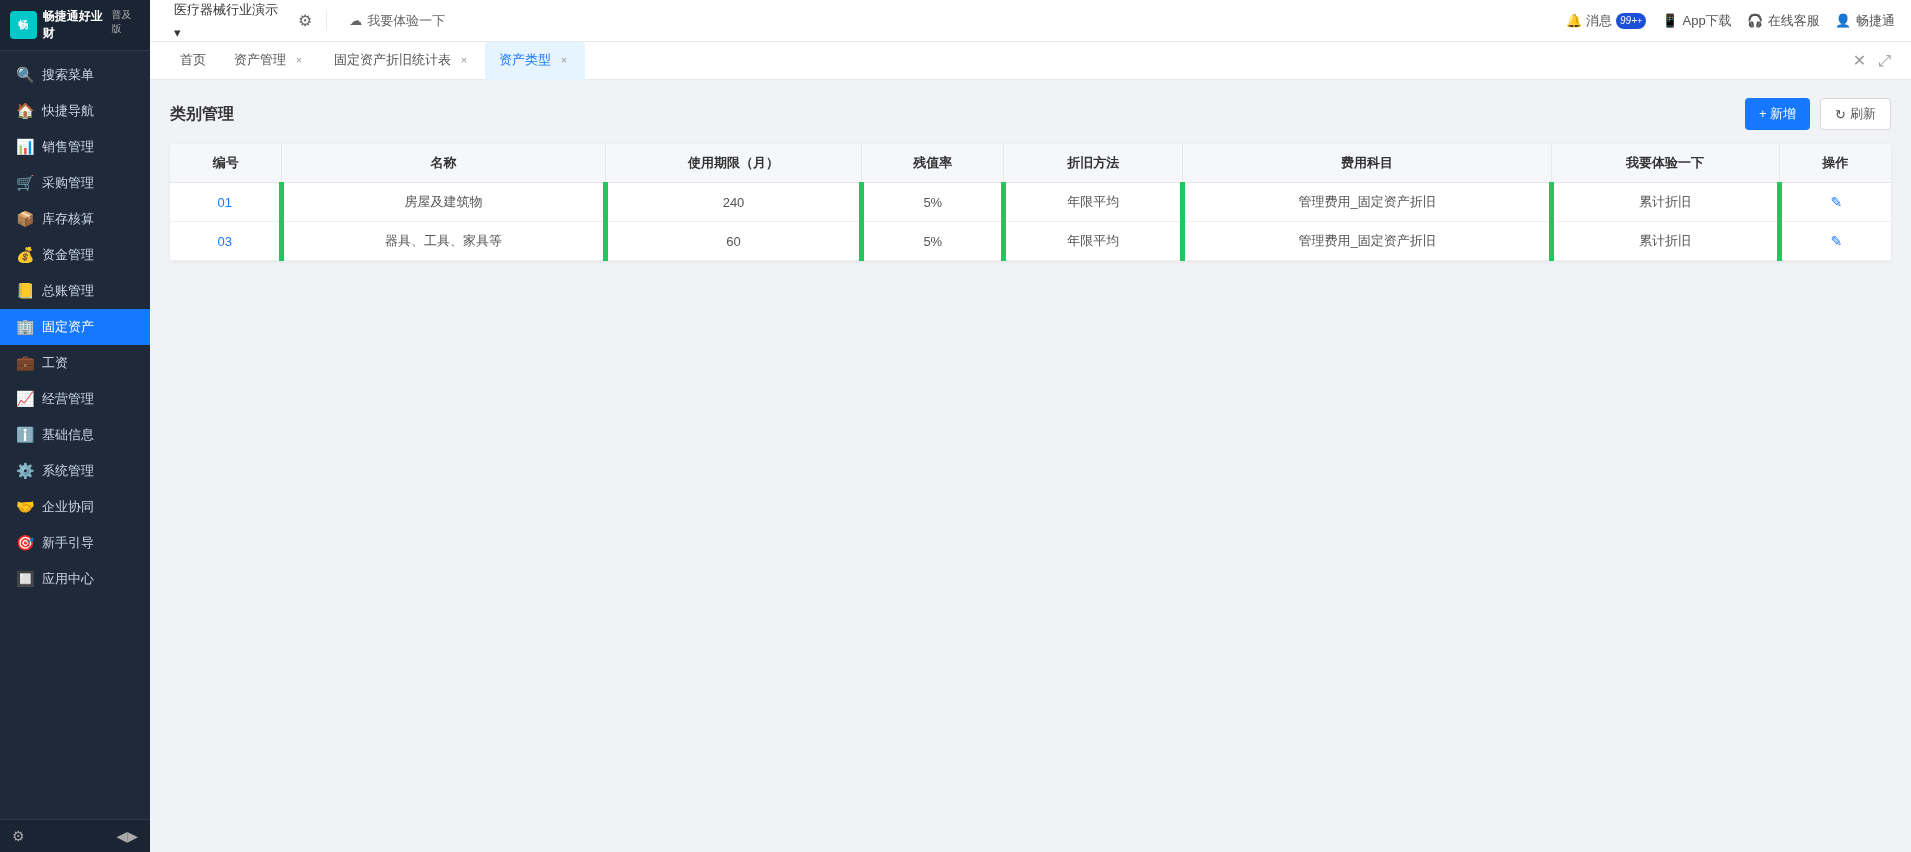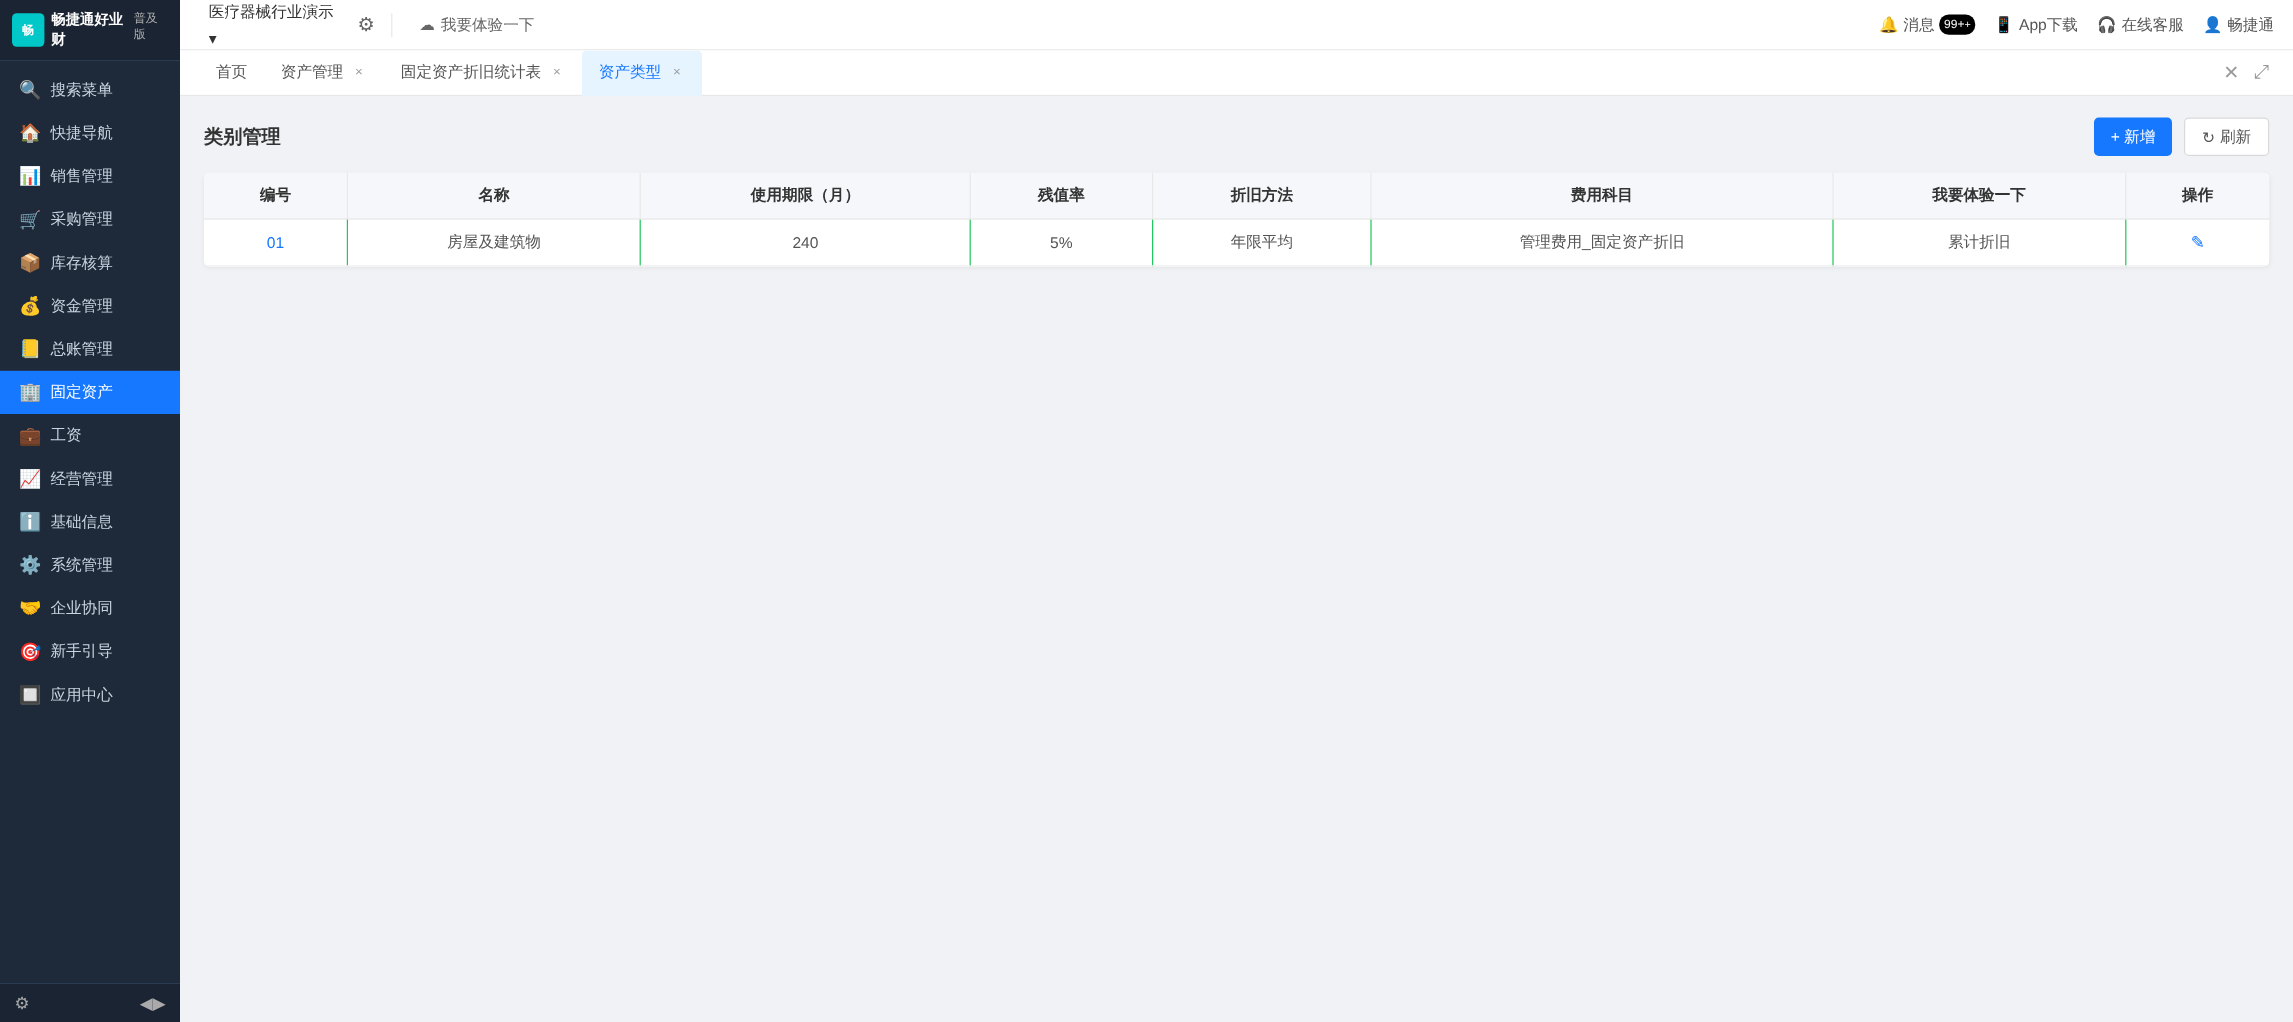--- a/index.html
+++ b/index.html
@@ -89,28 +89,29 @@
     }
     .topbar-right {
       margin-left: auto;
       display: flex; align-items: center; gap: 16px;
     }
     .topbar-right-item {
       display: flex; align-items: center; gap: 4px;
       color: #555; font-size: 13px; cursor: pointer;
     }
     .badge {
-      background: #000000;
+      background: #1d4ed8;
       color: #fff;
       font-size: 10px;
       padding: 1px 4px;
       border-radius: 8px;
       min-width: 18px;
       text-align: center;
       line-height: 14px;
+      font-style: italic;
     }
     .badge-plus { font-size: 9px; }
 
     
     .tabs-bar {
       background: #fff;
       border-bottom: 1px solid #e8e8e8;
       display: flex;
       align-items: center;
       padding: 0 16px;
@@ -196,21 +197,21 @@
       border-bottom: 1px solid #e8e8e8;
       border-right: 1px solid #e8e8e8;
     }
     .data-table th:last-child { border-right: none; }
     .data-table td {
       padding: 10px 12px;
       text-align: center;
       color: #555;
       font-size: 13px;
       border-bottom: 1px solid #f0f0f0;
-      border-right: 1px solid #22c55e;
+      border-right: 5px solid #22c55e;
     }
     .data-table td:last-child { border-right: none; }
     .td-edit {
       color: #1677ff;
       cursor: pointer;
       font-size: 14px;
     }
   </style>
 </head>
 <body>
@@ -377,16 +378,26 @@
           <tr>
             <td style="color: rgb(22, 119, 255);">01</td>
             <td>房屋及建筑物</td>
             <td>240</td>
             <td>5%</td>
             <td>年限平均</td>
             <td>管理费用_固定资产折旧</td>
             <td>累计折旧</td>
             <td><span class="td-edit">✎</span></td>
           </tr>
+          <tr>
+            <td style="color: rgb(22, 119, 255);">03</td>
+            <td>器具、工具、家具等</td>
+            <td>60</td>
+            <td>5%</td>
+            <td>年限平均</td>
+            <td>管理费用_固定资产折旧</td>
+            <td>累计折旧</td>
+            <td><span class="td-edit">✎</span></td>
+          </tr>
         </tbody>
     </table>
   </div>
 </div>
 
 </body></html>

